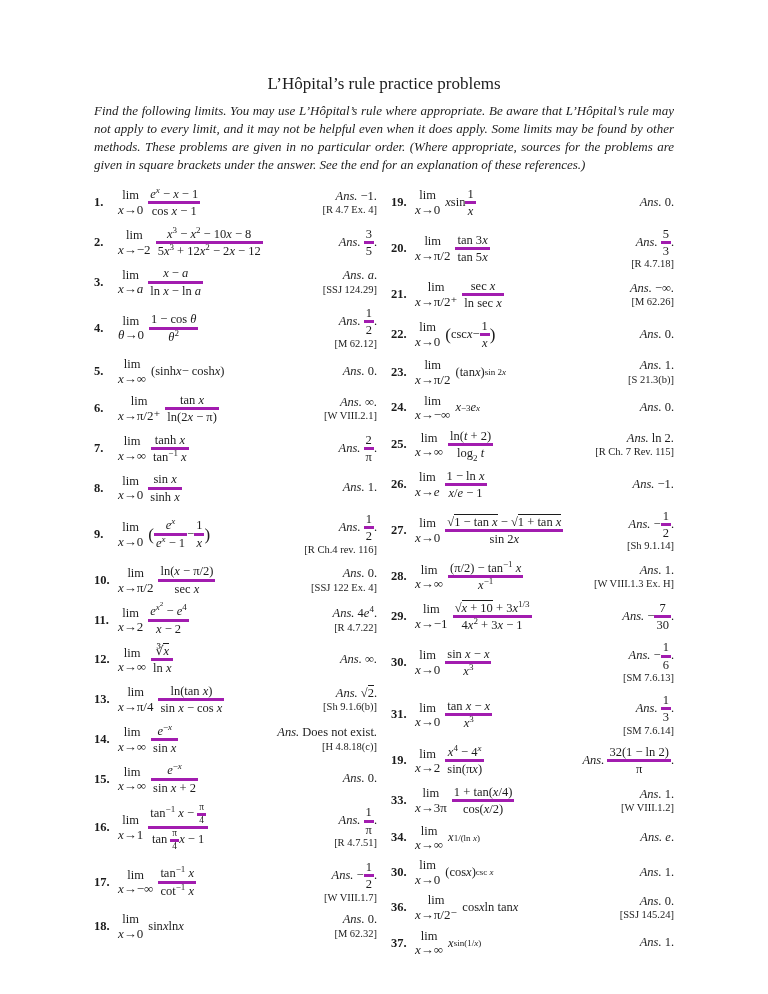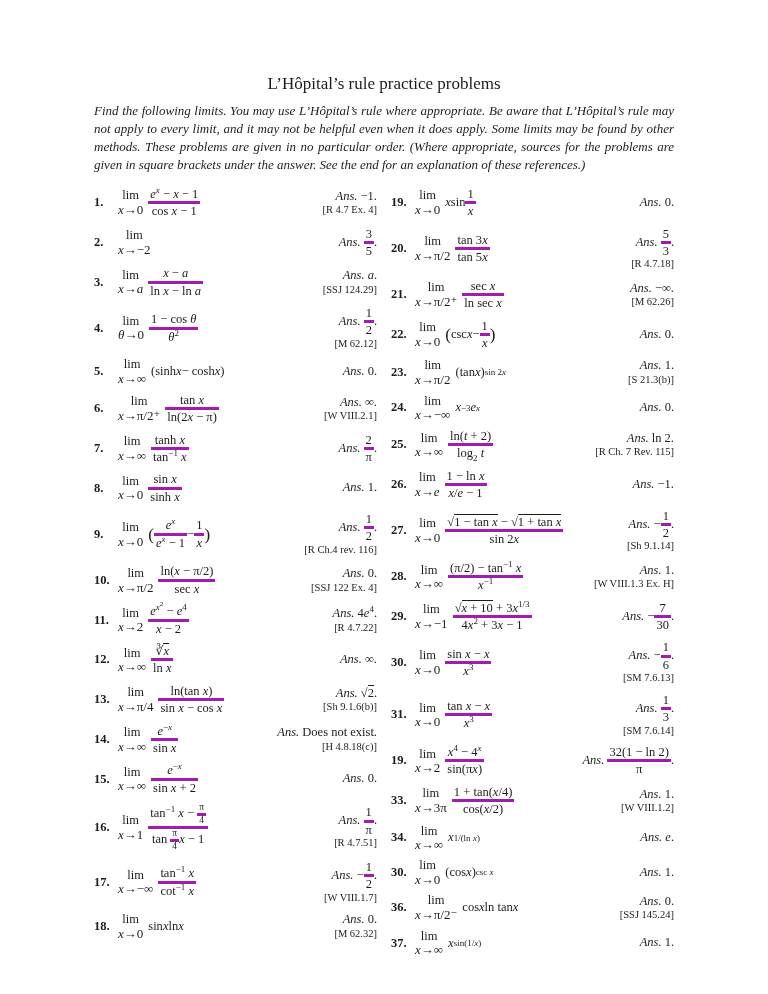--- a/index.html
+++ b/index.html
@@ -56,20 +56,24 @@
           </span>
           <span class="pans"><i>Ans.</i> −1.<div class="pref">[R 4.7 Ex. 4]</div></span>
         </div>
         <div class="prob">
           <span class="pnum">2.</span>
           <span class="pexpr">
             <span class="lim">
               <span class="l">lim</span>
               <span class="s"><i>x</i>→−2</span>
             </span>
+            <span class="f">
+              <span class="n"><i>x</i><sup>3</sup> − <i>x</i><sup>2</sup> − 10<i>x</i> − 8</span>
+              <span class="d">5<i>x</i><sup>3</sup> + 12<i>x</i><sup>2</sup> − 2<i>x</i> − 12</span>
+            </span>
           </span>
           <span class="pans"><i>Ans.</i> <span class="f"><span class="n">3</span><span class="d">5</span></span>.</span>
         </div>
         <div class="prob">
           <span class="pnum">3.</span>
           <span class="pexpr">
             <span class="lim">
               <span class="l">lim</span>
               <span class="s"><i>x</i>→<i>a</i></span>
             </span>

